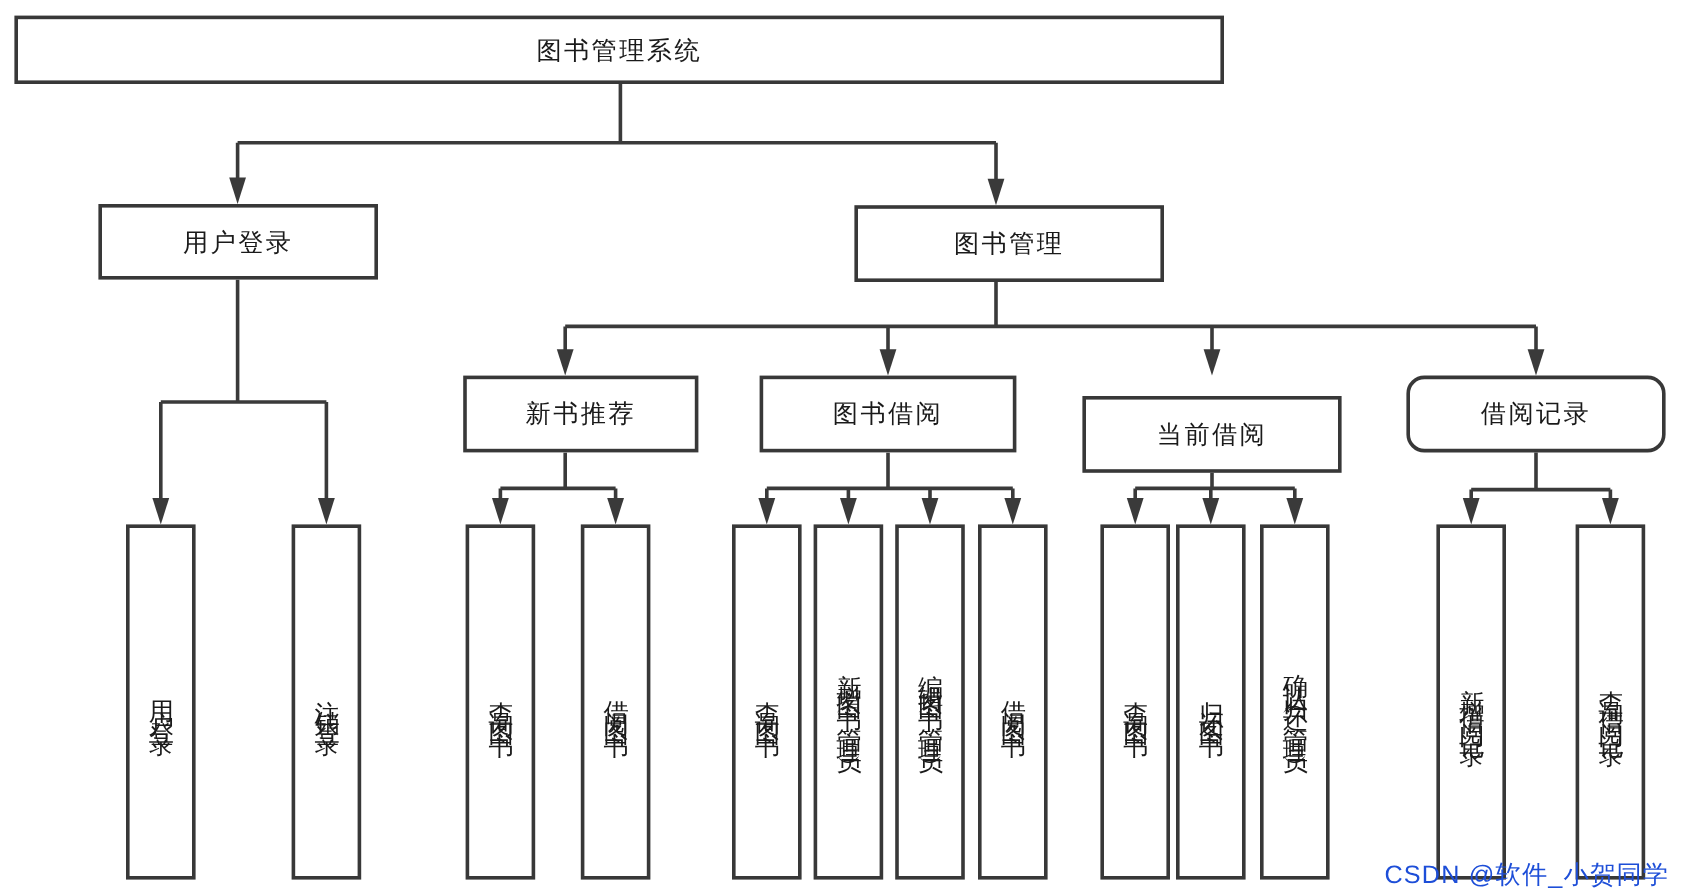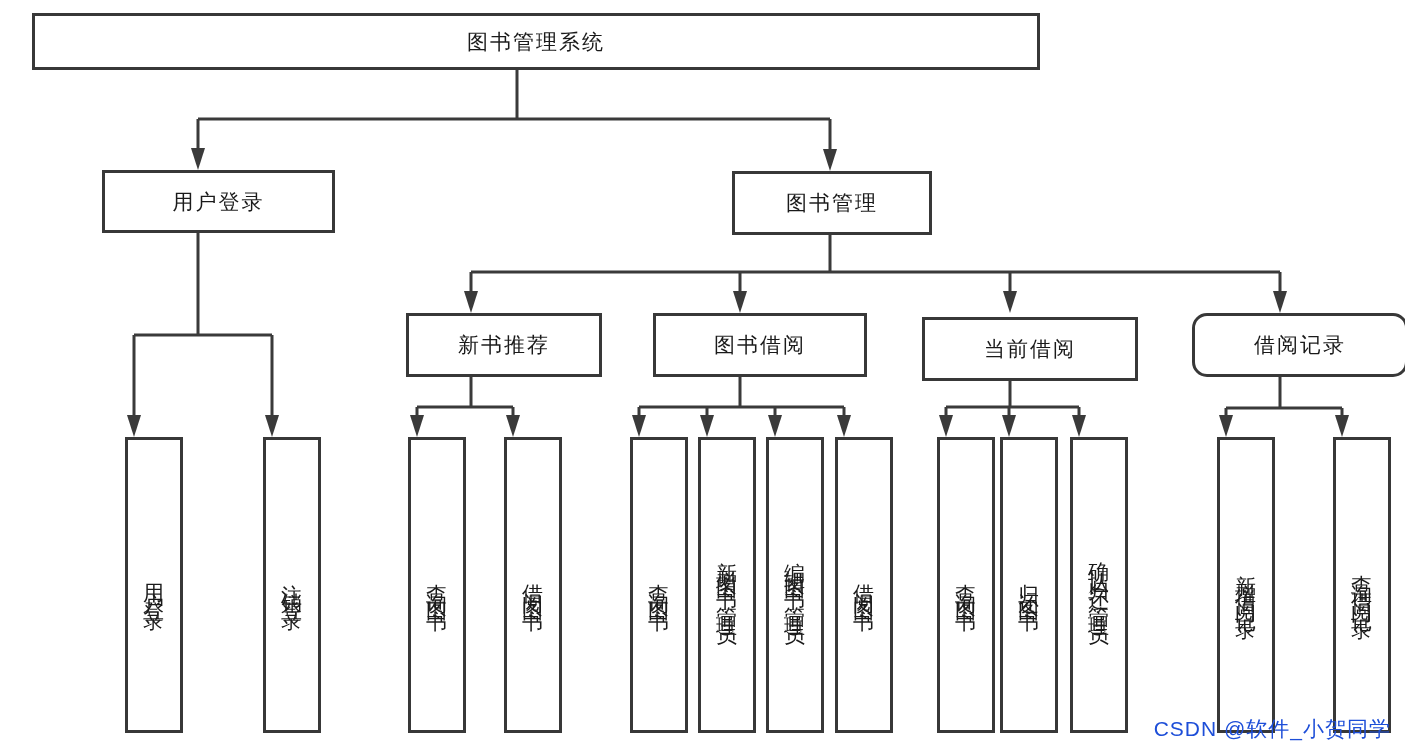--- a/index.html
+++ b/index.html
@@ -16,21 +16,20 @@
     box-sizing:border-box;
     border:3px solid #383838;
     background:#fff;
     display:flex;
     align-items:center;
     justify-content:center;
     color:#1a1a1a;
     font-size:21px;
     letter-spacing:2px;
     z-index:2;
-    margin-left:20px;
   }
   .v-node{
     letter-spacing:0;
   }
   .v-node .v-text{
     writing-mode:vertical-rl;
     text-orientation:mixed;
     letter-spacing:9px;
     font-size:21px;
     line-height:1;
@@ -95,31 +94,31 @@
     </g>
   </svg>
 
   <div class="node" style="left:12px;top:13px;width:1008px;height:57px;">
     <span>图书管理系统</span>
   </div>
 
   <div class="node" style="left:82px;top:170px;width:233px;height:63px;">
     <span>用户登录</span>
   </div>
-  <div class="node" style="left:712px;top:171px;width:200px;height:64px;">
+  <div class="node" style="left:712px;top:171px;width:258px;height:64px;">
     <span>图书管理</span>
   </div>
 
   <div class="node" style="left:386px;top:313px;width:196px;height:64px;">
     <span>新书推荐</span>
   </div>
   <div class="node" style="left:633px;top:313px;width:214px;height:64px;">
     <span>图书借阅</span>
   </div>
-  <div class="node" style="left:902px;top:317px;width:216px;height:64px;">
+  <div class="node" style="left:902px;top:330px;width:216px;height:64px;">
     <span>当前借阅</span>
   </div>
   <div class="node" style="left:1172px;top:313px;width:216px;height:64px;border-radius:15px;">
     <span>借阅记录</span>
   </div>
 
   <div class="node v-node" style="left:105px;top:437px;width:58px;height:296px;">
     <span class="v-text">用户登录</span>
   </div>
   <div class="node v-node" style="left:243px;top:437px;width:58px;height:296px;">

